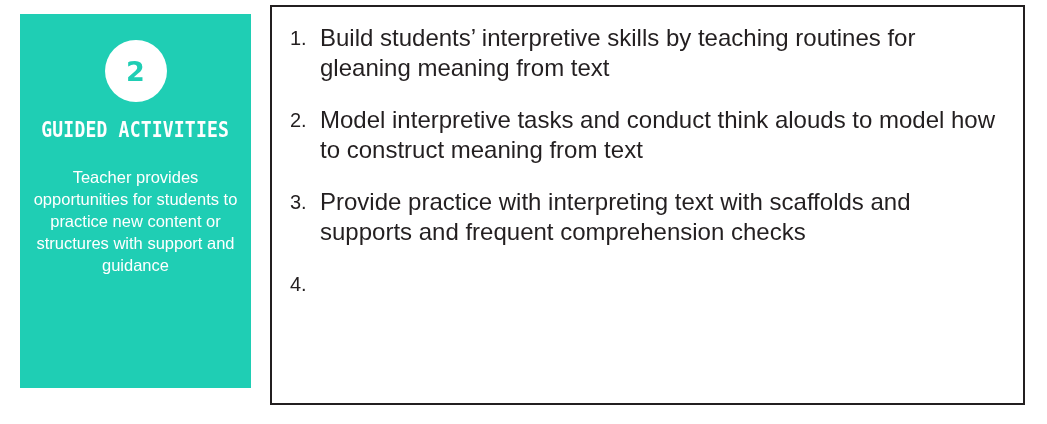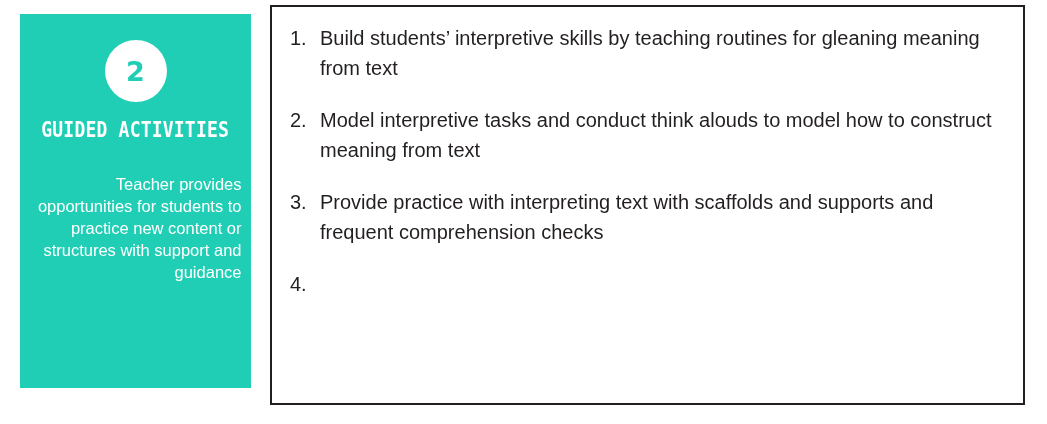--- a/index.html
+++ b/index.html
@@ -67,23 +67,23 @@
     margin-bottom: 16px;
     transform: scaleX(0.86);
     white-space: nowrap;
   }
 
   .panel-desc {
     font-family: "Liberation Sans", sans-serif;
     font-size: 16.5px;
     line-height: 22px;
     color: #ffffff;
-    text-align: right;
+    text-align: center;
     width: 212px;
-    margin: 15px auto;
+    margin: 8px auto;
   }
 
   
   .listbox {
     position: absolute;
     left: 270px;
     top: 5px;
     width: 755px;
     height: 400px;
     border: 2px solid #231f20;
@@ -101,21 +101,21 @@
   .item-num {
     font-family: "Liberation Sans", sans-serif;
     font-size: 20px;
     color: #231f20;
     width: 30px;
     flex: 0 0 30px;
     line-height: 30px;
   }
   .item-text {
     font-family: "Liberation Sans", sans-serif;
-    font-size: 20px;
+    font-size: 24px;
     color: #231f20;
     line-height: 30px;
     max-width: 690px;
   }
 </style>
 </head>
 <body>
 
 <div class="diagram">
 

